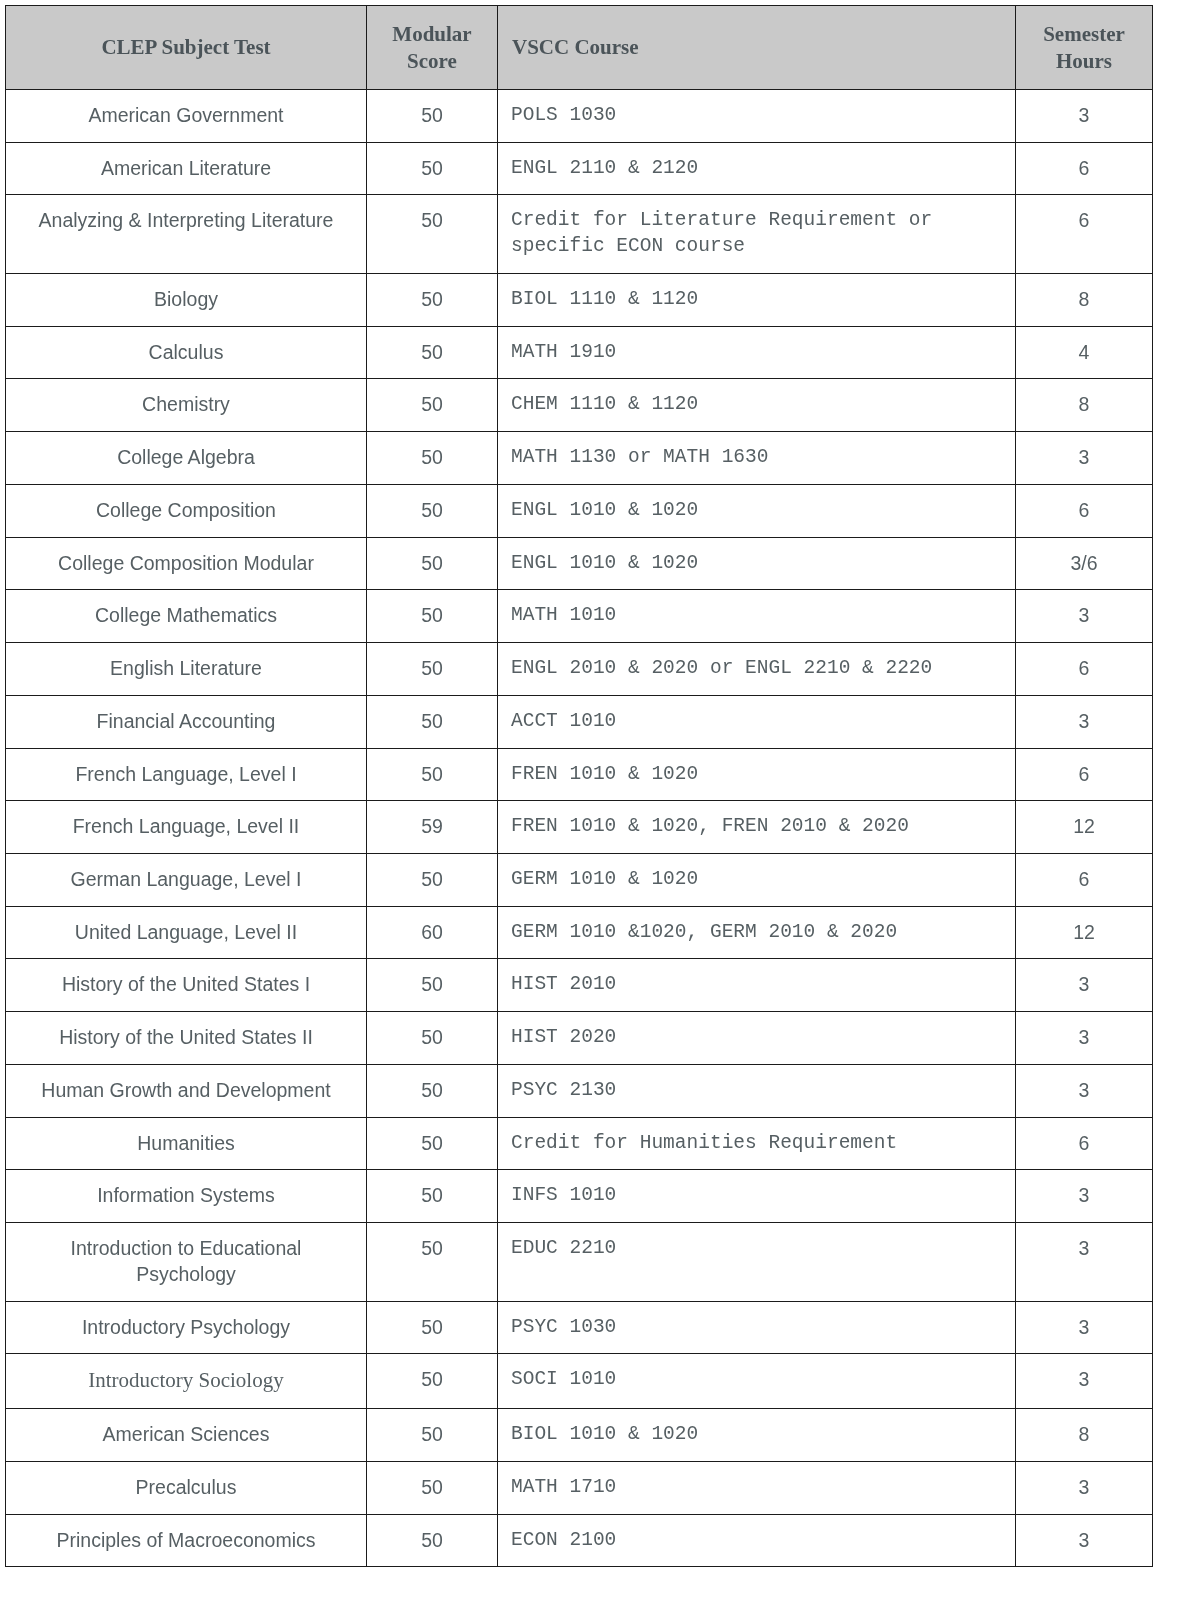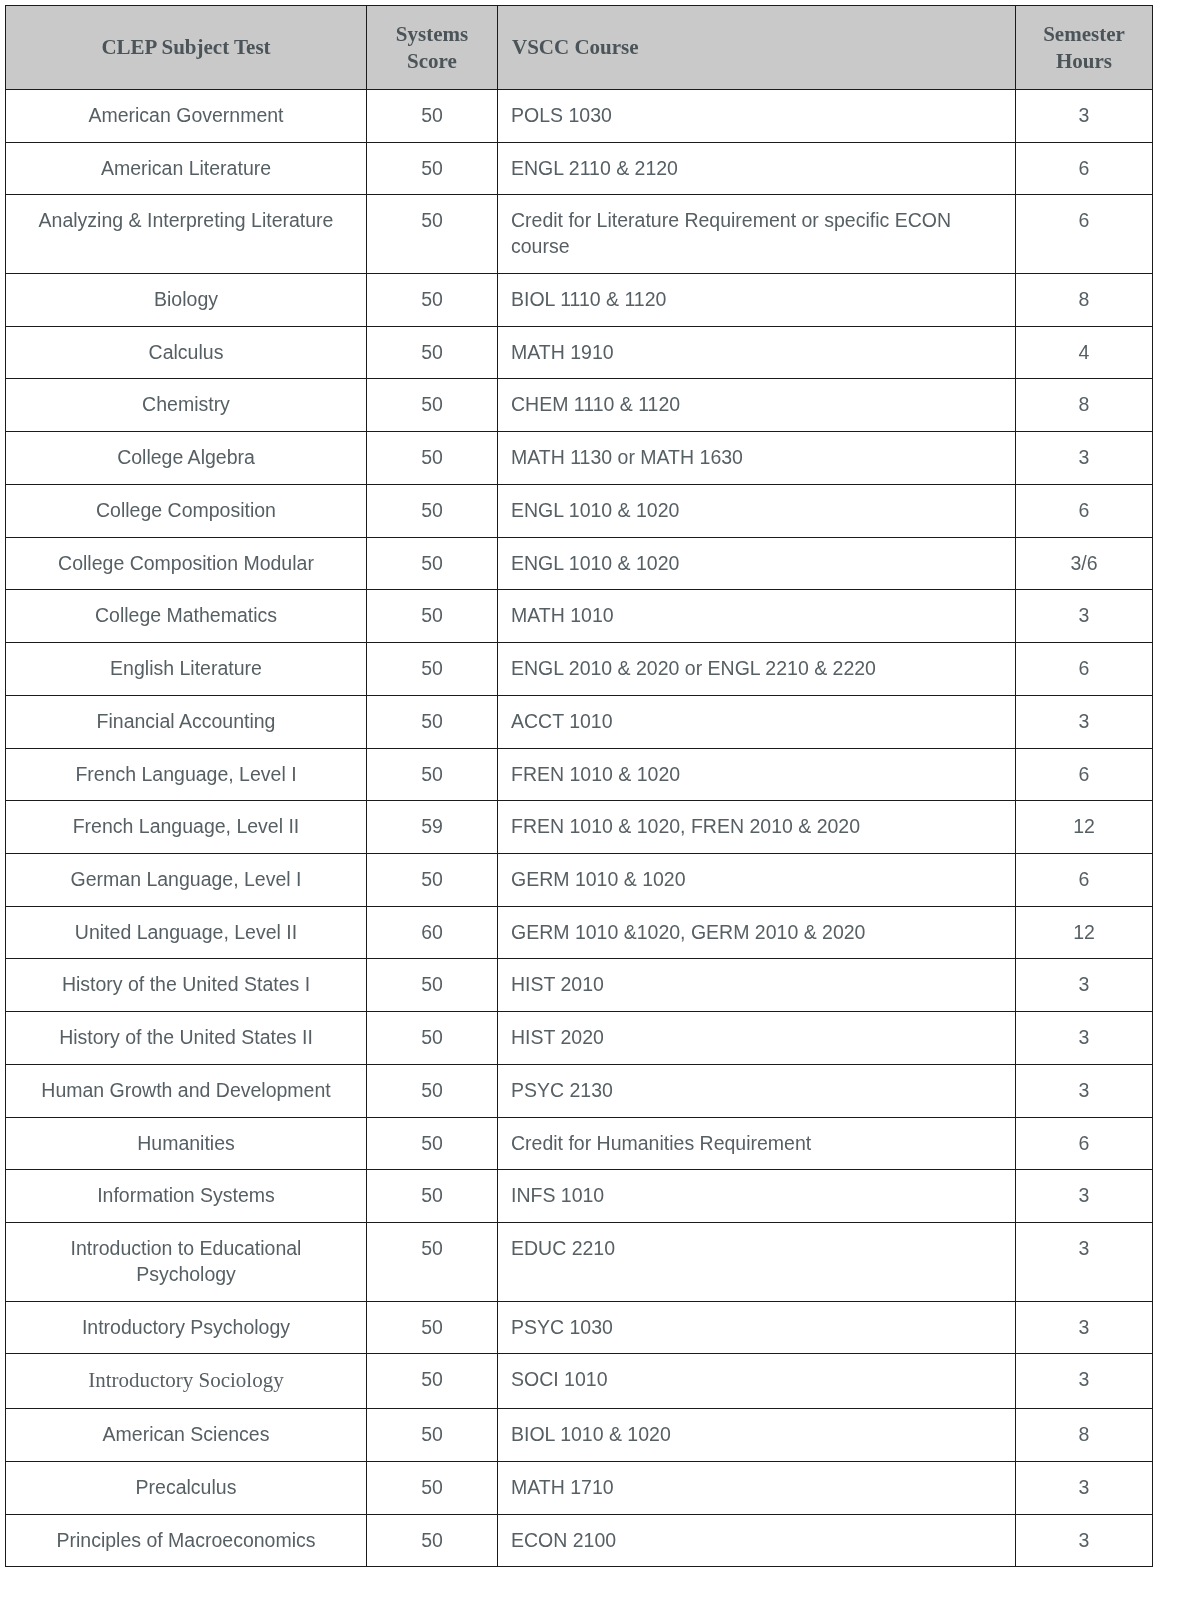--- a/index.html
+++ b/index.html
@@ -53,21 +53,21 @@
     font-family: "Liberation Sans", sans-serif;
     font-size: 19.5px;
     line-height: 1.32;
     padding: 13px 13px;
     box-sizing: border-box;
     vertical-align: top;
     background: #ffffff;
   }
   tbody td.cell-subject { text-align: center; }
   tbody td.cell-score   { text-align: center; }
-  tbody td.cell-course  { text-align: left; }
+  tbody td.cell-course  { text-align: left; font-family: Liberation Mono, monospace; }
   tbody td.cell-hours   { text-align: center; }
 
   tbody tr.row-tall td { height: 74px; }
   tbody tr.row-std  td { height: 49px; }
 
   
   tbody td.serif-face {
     font-family: "Liberation Serif", serif;
     font-size: 21px;
   }
@@ -79,21 +79,21 @@
   <table class="clep-table">
     <colgroup>
       <col class="c-subject">
       <col class="c-score">
       <col class="c-course">
       <col class="c-hours">
     </colgroup>
     <thead>
       <tr>
         <th class="th-center">CLEP Subject Test</th>
-        <th class="th-center">Systems Score</th>
+        <th class="th-center">Modular Score</th>
         <th class="th-left">VSCC Course</th>
         <th class="th-center">Semester Hours</th>
       </tr>
     </thead>
     <tbody id="table-body">
         <tr class="row-std">
           <td class="cell-subject">American Government</td>
           <td class="cell-score">50</td>
           <td class="cell-course">POLS 1030</td>
           <td class="cell-hours">3</td>

